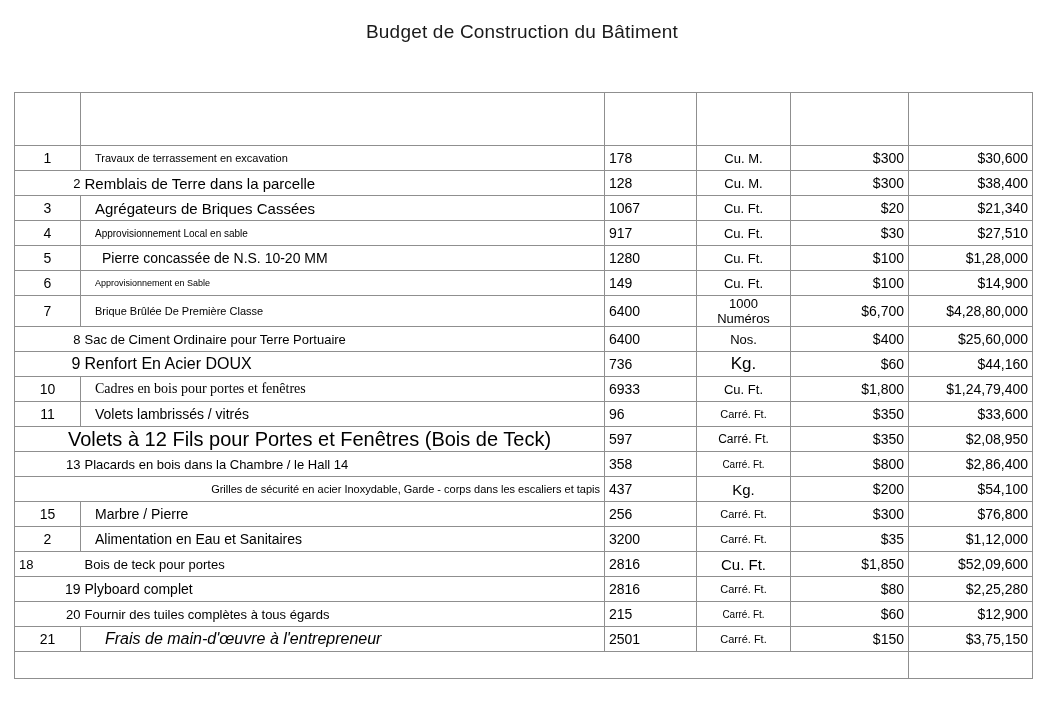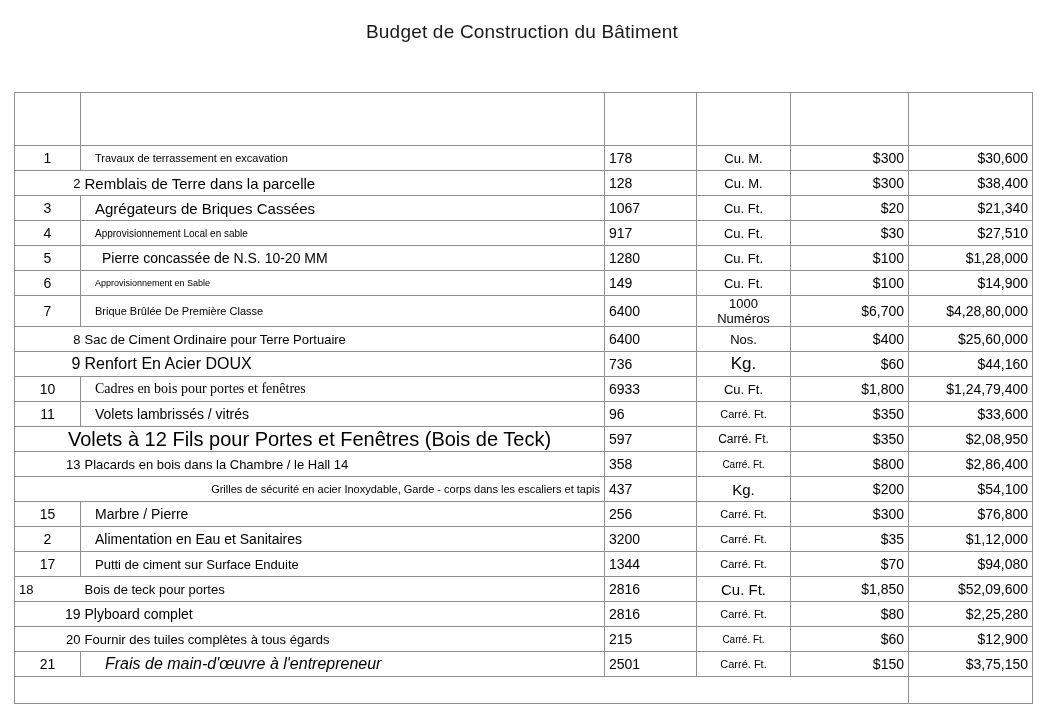--- a/index.html
+++ b/index.html
@@ -272,28 +272,20 @@
         </tr>
         <tr>
           <td class="sr" style="font-size: 14px;">2</td>
           <td class="desc" style="font-size: 14px; padding-left: 14px;">Alimentation en Eau et Sanitaires</td>
           <td class="qty">3200</td>
           <td class="pu" style="font-size: 11px;">Carré. Ft.</td>
           <td class="taux">$35</td>
           <td class="mont">$1,12,000</td>
         </tr>
         <tr>
-          <td class="sr" style="font-size: 14px;">17</td>
-          <td class="desc" style="font-size: 13px; padding-left: 14px;">Putti de ciment sur Surface Enduite</td>
-          <td class="qty">1344</td>
-          <td class="pu" style="font-size: 11px;">Carré. Ft.</td>
-          <td class="taux">$70</td>
-          <td class="mont">$94,080</td>
-        </tr>
-        <tr>
           <td class="sr nb" style="font-size: 13px; text-align: left; padding-right: 0px;">18</td>
           <td class="desc nb" style="font-size: 13px; padding-left: 4px;">Bois de teck pour portes</td>
           <td class="qty">2816</td>
           <td class="pu" style="font-size: 15px;">Cu. Ft.</td>
           <td class="taux">$1,850</td>
           <td class="mont">$52,09,600</td>
         </tr>
         <tr>
           <td class="sr nb" style="font-size: 14px; text-align: right; padding-right: 0px;">19</td>
           <td class="desc nb" style="font-size: 14px; padding-left: 4px;">Plyboard complet</td>

